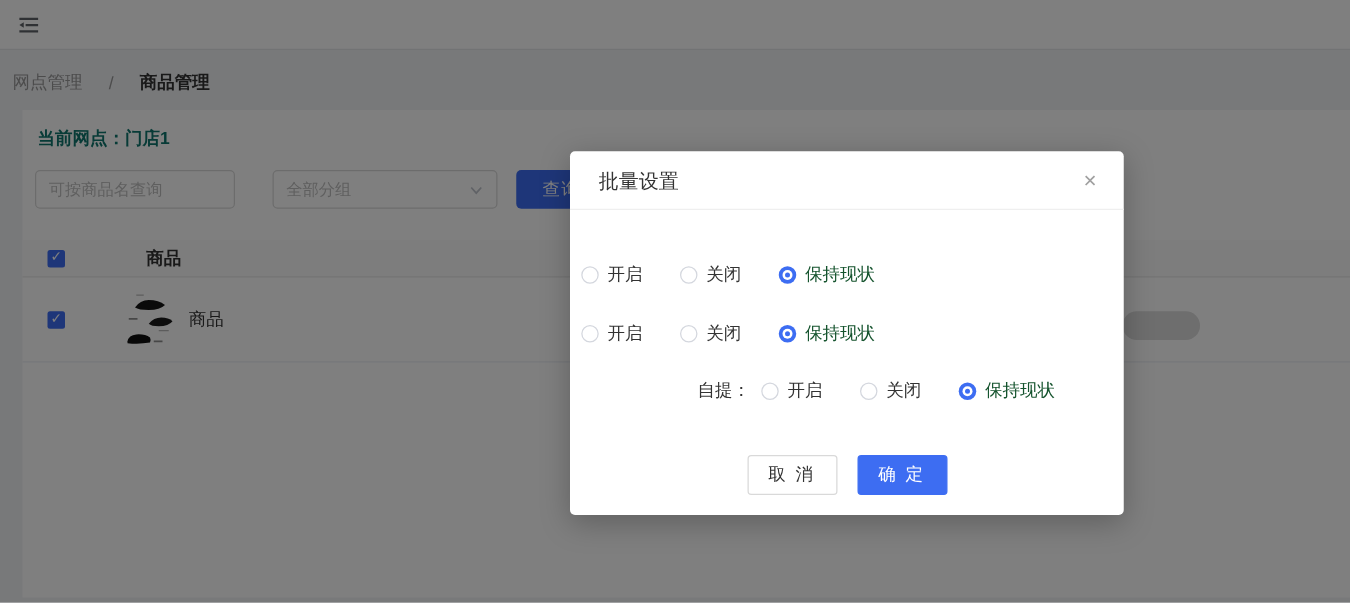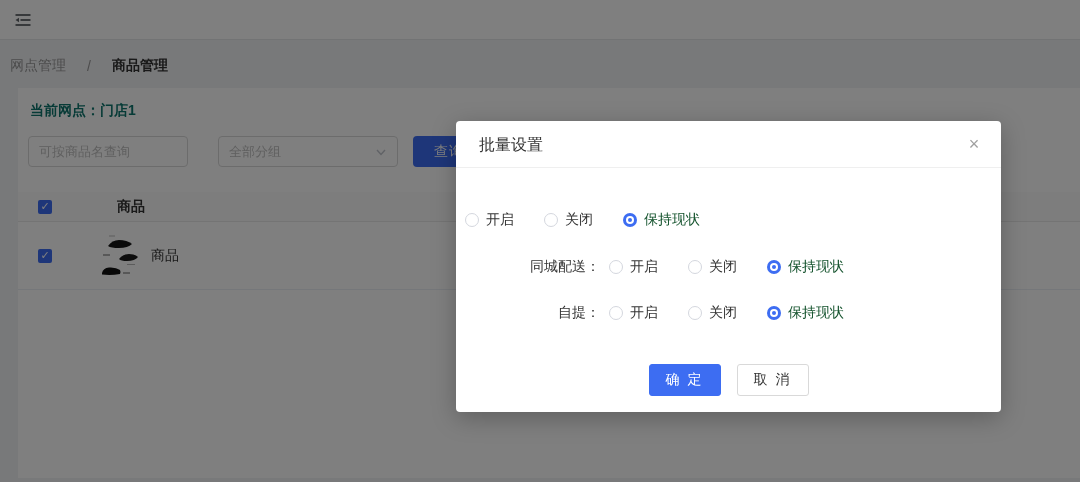--- a/index.html
+++ b/index.html
@@ -92,21 +92,21 @@
     border-radius:12px; background:#dcdcdc;
   }
 
   
   .dim-overlay {
     position:absolute; inset:0; background:rgba(0,0,0,0.5); z-index:10;
   }
 
   
   .modal {
-    position:absolute; left:456px; top:121px; width:545px; height:291px;
+    position:absolute; left:456px; top:121px; width:443px; height:291px;
     background:#fff; border-radius:4px; z-index:20;
     box-shadow:0 6px 24px rgba(0,0,0,.25);
   }
   .modal-header {
     position:absolute; left:0; top:0; width:100%; height:47px;
     border-bottom:1px solid #efefef;
   }
   .modal-title {
     position:absolute; left:23px; top:14px; font-size:16px; font-weight:500; color:#333;
   }
@@ -242,21 +242,20 @@
             <span class="radio-inner-white">
                 <span class="radio-dot"></span>
               </span>
           </span>
           <span class="radio-label">保持现状</span>
         </span>
       </div>
     </div>
 
     <div class="modal-row r1">
-      <span class="modal-row-label">同城配送：</span>
       <div class="radio-group">
         <span class="radio-item">
           <span class="radio-circle"></span>
           <span class="radio-label">开启</span>
         </span>
         <span class="radio-item">
           <span class="radio-circle"></span>
           <span class="radio-label">关闭</span>
         </span>
         <span class="radio-item selected">
@@ -286,18 +285,18 @@
             <span class="radio-inner-white">
                 <span class="radio-dot"></span>
               </span>
           </span>
           <span class="radio-label">保持现状</span>
         </span>
       </div>
     </div>
 
     <div class="modal-footer">
+      <button class="btn btn-cancel">取 消</button>
       <button class="btn btn-confirm">确 定</button>
-      <button class="btn btn-cancel">取 消</button>
     </div>
   </div>
 
 </div>
 
 </body></html>

